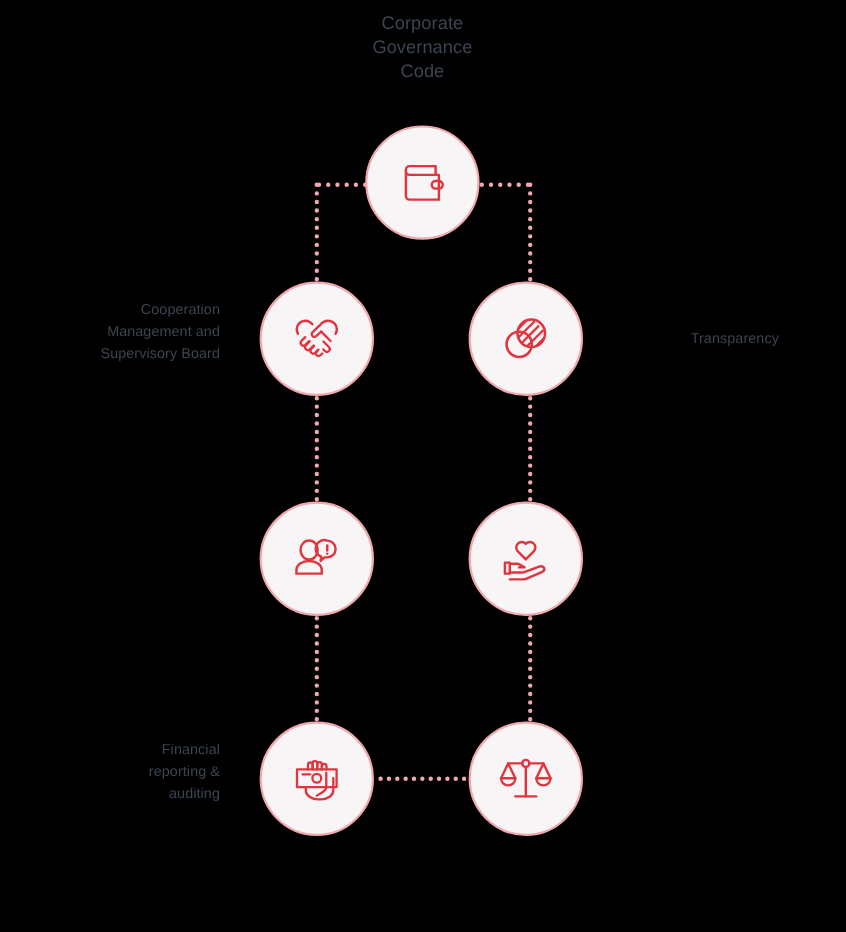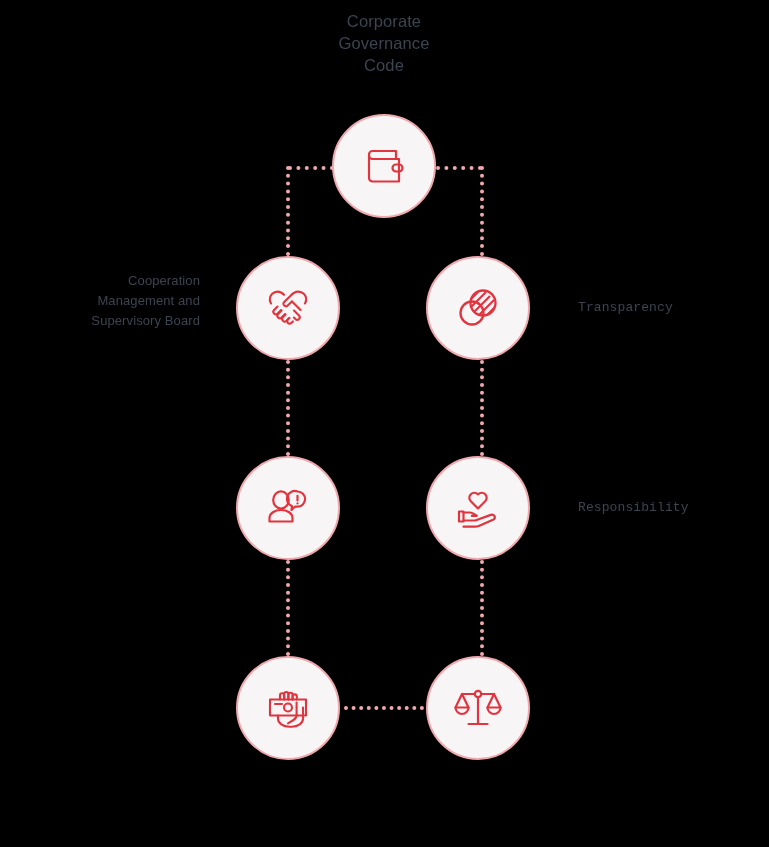--- a/index.html
+++ b/index.html
@@ -53,21 +53,21 @@
   .label {
     position:absolute;
     color:#3c4450;
     font-size:13px;
     line-height:20px;
     font-weight:400;
     letter-spacing:.1px;
     white-space:pre-line;
   }
   .label.left  { text-align:right; }
-  .label.right { text-align:left;font-family:Liberation Mono, monospace; }
+  .label.right { text-align:center; }
 </style>
 </head>
 <body>
 
 <div id="stage">
 
   <div class="title">Corporate
 Governance
 Code</div>
 
@@ -156,37 +156,39 @@
   <div class="node" style="left:426px; top:456px;">
     <span>
       <svg width="54" height="54" viewBox="0 0 54 54" fill="none" stroke="#e0343f" stroke-width="2.2" stroke-linecap="round" stroke-linejoin="round">
         <path d="M27 27.5l-7.2-7.3a4.9 4.9 0 0 1 0-7 4.9 4.9 0 0 1 7 0l.2.2.2-.2a4.9 4.9 0 0 1 7 0 4.9 4.9 0 0 1 0 7z"></path>
         <path d="M8 30.5h4.5v10H8z"></path>
         <path d="M12.5 31.5h6.2c1.3 0 2.1.3 3.1.9l4 2.4h-5"></path>
         <path d="M12.5 39.5h11.8l15.5-5.6c1.8-.6 3.6.4 4 1.9.3 1.3-.4 2.3-1.8 3L27.8 45c-1.3.6-2.3.7-3.6.7H12.5"></path>
       </svg>
     </span>
   </div>
-  <div class="label right" style="left:578px; top:498px; width:180px;">Responsibility</div>
 
   <div class="node" style="left:236px; top:656px;">
     <span>
       <svg width="54" height="54" viewBox="0 0 54 54" fill="none" stroke="#e0343f" stroke-width="2.1" stroke-linecap="round" stroke-linejoin="round">
         <path d="M19 18.5v-4.2a2.1 2.1 0 0 1 4.2 0v4.2"></path>
         <path d="M23.2 18.5v-5.4a2.1 2.1 0 0 1 4.2 0v5.4"></path>
         <path d="M27.4 18.5v-4.6a2.1 2.1 0 0 1 4.2 0v4.6"></path>
         <path d="M31.6 18.5v-3a2.1 2.1 0 0 1 4.2 0v3"></path>
         <rect x="9" y="18.5" width="36" height="16"></rect>
         <path d="M14 23h7"></path>
         <circle cx="27" cy="26.5" r="4"></circle>
         <path d="M42 26.5v11.2c0 4.4-4.9 8-11.2 8h-2.6c-6.2 0-11.2-3.6-11.2-8v-3.2"></path>
         <path d="M35.6 21.5v12.8c0 2.2-1.3 3.6-3.1 4.7l-5.5 3.3"></path>
       </svg>
     </span>
   </div>
+  <div class="label left" style="right:569px; top:671px; width:185px;">Financial
+reporting &amp;
+auditing</div>
 
   <div class="node" style="left:426px; top:656px;">
     <span>
       <svg width="54" height="54" viewBox="0 0 54 54" fill="none" stroke="#e0343f" stroke-width="2.2" stroke-linecap="round" stroke-linejoin="round">
         <circle cx="27" cy="13" r="3.2"></circle>
         <path d="M27 16.2V43"></path>
         <path d="M17.5 43h19"></path>
         <path d="M11 13h12.8"></path>
         <path d="M30.2 13H43"></path>
         <path d="M11 13l-6.5 13.5h13z"></path>

